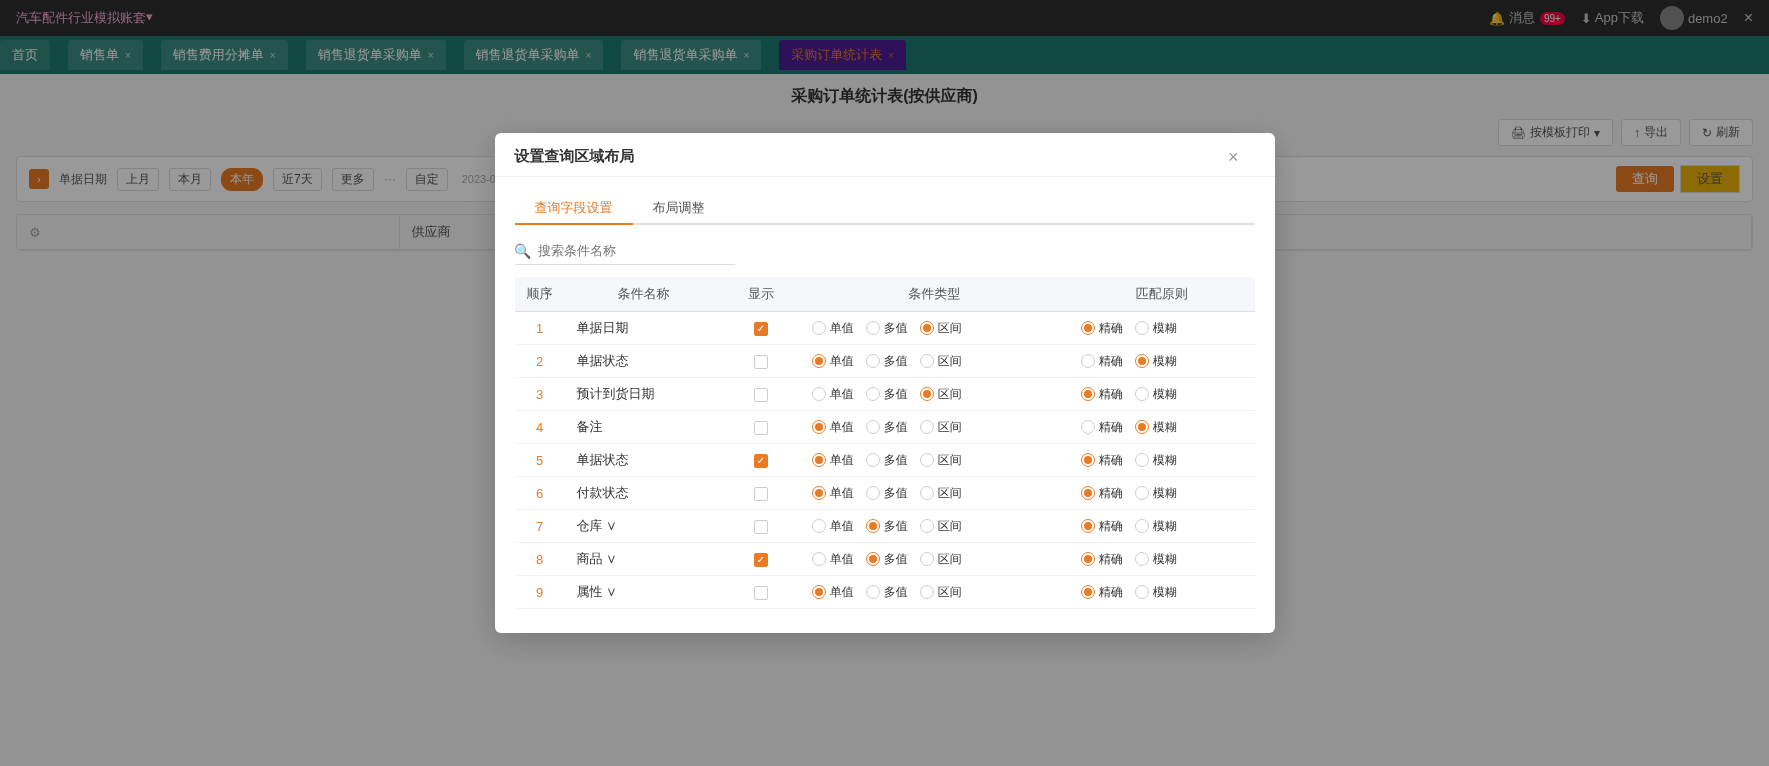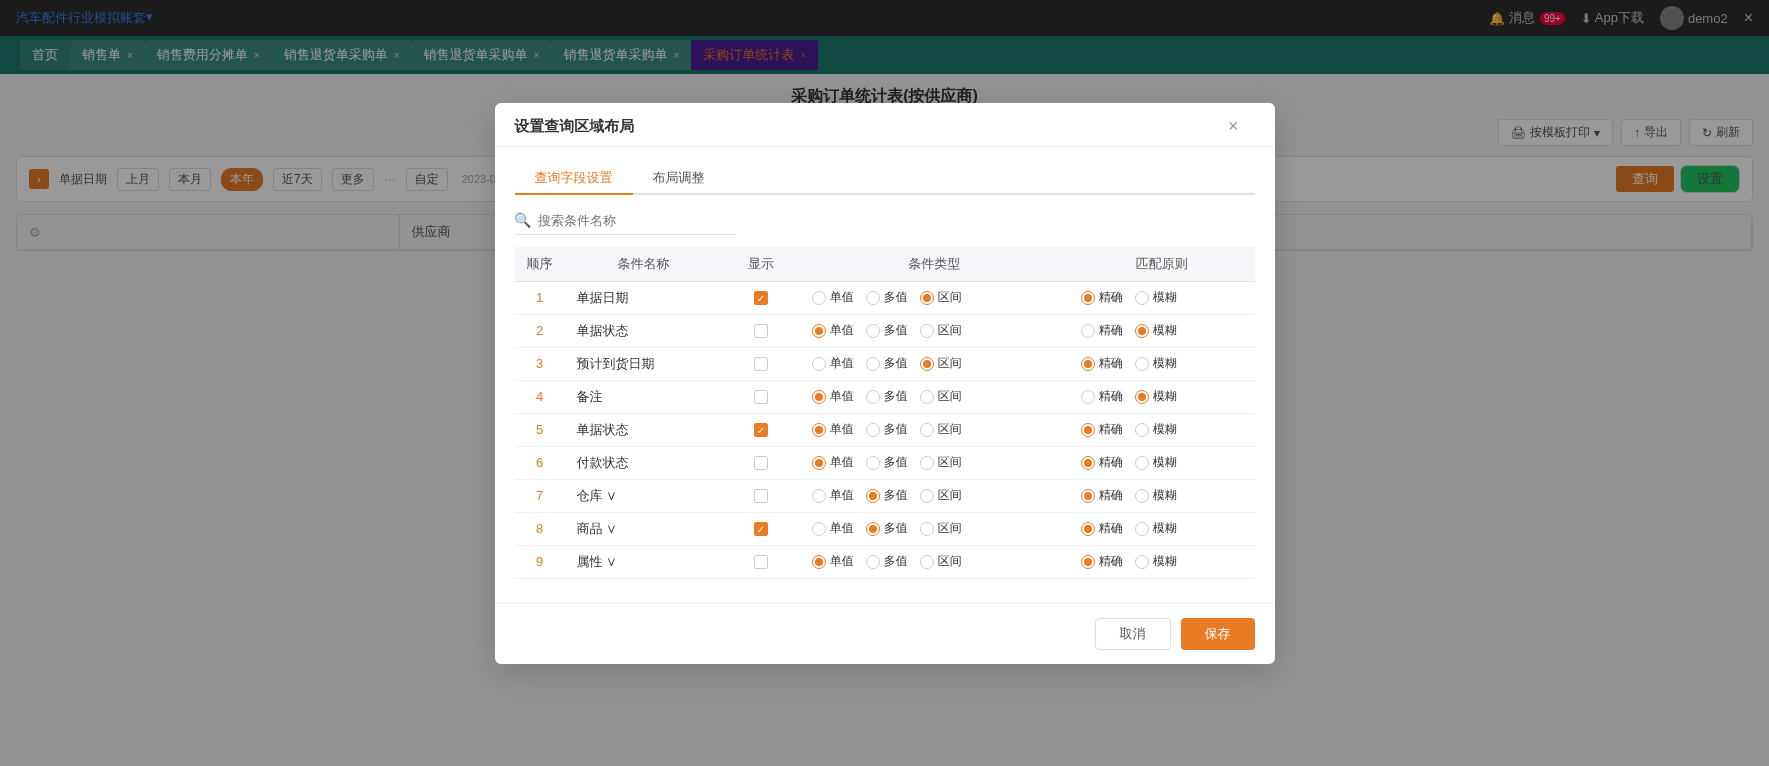--- a/index.html
+++ b/index.html
@@ -8,33 +8,33 @@
     
     .top-header {
       background: #2d2d2d;
       height: 36px;
       display: flex;
       align-items: center;
       justify-content: space-between;
       padding: 0 16px;
       color: #ccc;
     }
-    .top-header-left { font-size: 13px; color: #3b82f6; display: flex; align-items: flex-start; }
+    .top-header-left { font-size: 13px; color: #f9a8d4; display: flex; align-items: flex-start; }
     .top-header-right { display: flex; align-items: center; gap: 16px; font-size: 13px; color: #ccc; }
     .badge { background: #f04; color: #fff; border-radius: 10px; font-size: 10px; padding: 1px 4px; margin-left: 2px; }
     .close-btn-top { color: #ccc; cursor: pointer; font-size: 16px; }
 
     
     .nav-tabs {
       background: #1a7a6e;
       height: 38px;
       display: flex;
       align-items: center;
-      padding: 0 20px;
-      gap: 0;
+      padding: 0 0;
+      gap: 18px;
     }
     .nav-tab {
       background: rgba(255,255,255,0.15);
       color: #fff;
       padding: 4px 12px;
       border-radius: 3px 3px 0 0;
       font-size: 13px;
       cursor: pointer;
       display: flex;
       align-items: center;
@@ -97,21 +97,21 @@
       justify-content: center;
       font-size: 10px;
     }
     .filter-date-btn { 
       padding: 2px 8px; border: 1px solid #ddd; border-radius: 3px; 
       background: #fff; cursor: pointer; font-size: 12px; color: #555;
     }
     .filter-date-btn.active { background: #e87b24; color: #fff; border-color: #e87b24; border-radius: 10px; }
     .filter-dots { color: #aaa; cursor: pointer; }
     .query-btn { background: #e87b24; color: #fff; border: none; border-radius: 3px; padding: 4px 16px; cursor: pointer; font-size: 13px; }
-    .set-btn { background: #22c55e; color: #555; border: 1px solid #ddd; border-radius: 7px; padding: 4px 16px; cursor: pointer; font-size: 13px; }
+    .set-btn { background: #eab308; color: #555; border: 1px solid #ddd; border-radius: 0; padding: 4px 16px; cursor: pointer; font-size: 13px; }
 
     
     .data-table-container { background: #fff; border: 1px solid #e0e0e0; border-radius: 4px; overflow: hidden; }
     .data-table { width: 100%; border-collapse: collapse; font-size: 13px; }
     .data-table th {
       background: #f5f5f5;
       border-bottom: 1px solid #e0e0e0;
       border-right: 1px solid #e0e0e0;
       padding: 8px 12px;
       text-align: left;
@@ -709,18 +709,14 @@
                       <span>模糊</span>
                     </label>
                   </div>
                 </td>
               </tr>
             </tbody>
         </table>
       </div>
     </div>
 
-    <div class="modal-footer">
-      <button class="btn-cancel">取消</button>
-      <button class="btn-save">保存</button>
-    </div>
   </div>
 </div>
 
 </body></html>

